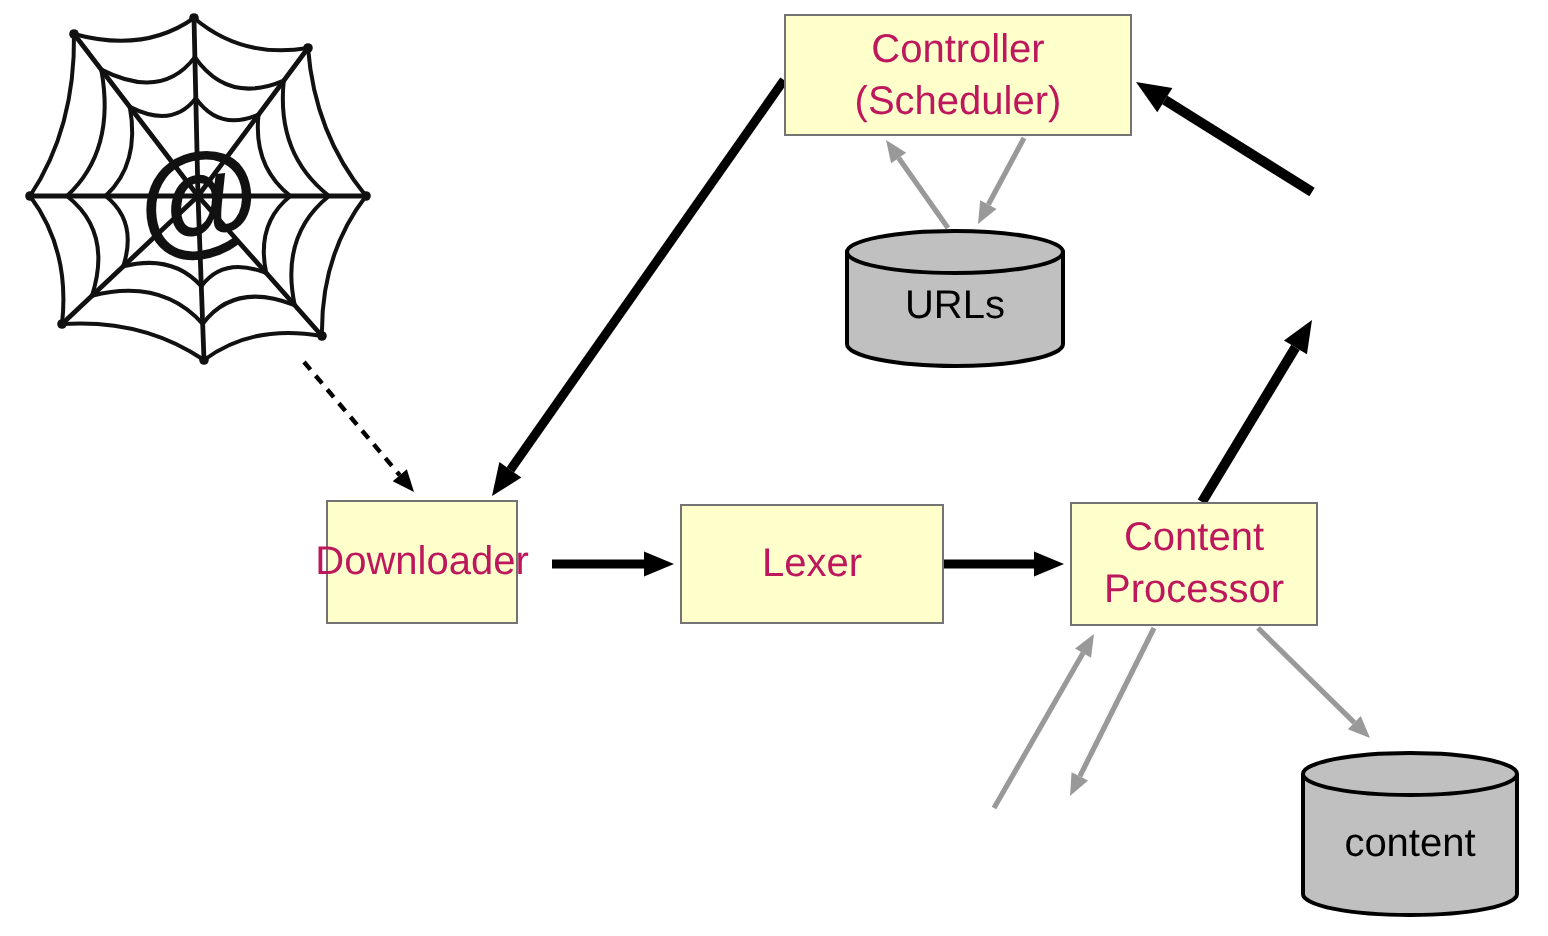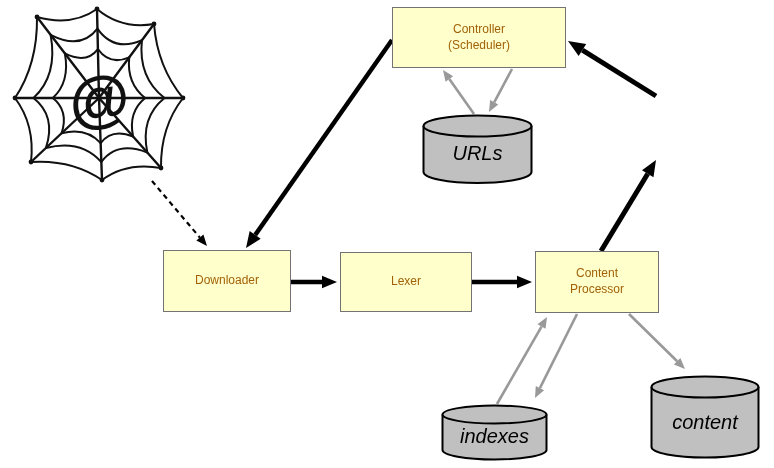--- a/index.html
+++ b/index.html
@@ -7,27 +7,27 @@
     position:relative;width:774px;height:468px;background:#ffffff;
     font-family:"Liberation Sans",sans-serif;overflow:hidden;
   }
   #edge-layer{position:absolute;left:0;top:0;}
   .box{
     position:absolute;background:#ffffcc;border:1px solid #737373;
     display:flex;align-items:center;justify-content:center;text-align:center;
     box-sizing:border-box;
   }
   .box-label{
-    white-space:pre-line;font-size:12px;color:#a16207;line-height:1.3;
+    white-space:pre-line;font-size:20px;color:#be185d;line-height:1.3;
   }
   .cylinder{position:absolute;}
   .cylinder svg{position:absolute;left:0;top:0;display:block;}
   .cyl-label{
     position:absolute;left:0;right:0;text-align:center;
-    font-size:20px;color:#000;font-style:italic;
+    font-size:20px;color:#000;
   }
   .web{position:absolute;left:4px;top:1px;}
 </style>
 </head>
 <body>
 
 <div class="canvas">
 
   <svg id="edge-layer" width="774" height="468" viewBox="0 0 774 468">
       <g>
@@ -121,48 +121,41 @@
       <text x="95" y="119" font-size="62" font-weight="bold" font-family="Liberation Sans, sans-serif" text-anchor="middle" fill="#111" transform="rotate(-7 95 97)">@</text>
     </svg>
   </div>
 
   <div class="box" style="left:392px;top:7px;width:174px;height:61px">
     <span class="box-label">Controller
 (Scheduler)</span>
   </div>
 
 
-  <div class="box" style="left:163px;top:250px;width:128px;height:62px">
+  <div class="box" style="left:163px;top:250px;width:96px;height:62px">
     <span class="box-label">Downloader</span>
   </div>
 
   <div class="box" style="left:340px;top:252px;width:132px;height:60px">
     <span class="box-label">Lexer</span>
   </div>
 
   <div class="box" style="left:535px;top:251px;width:124px;height:62px">
     <span class="box-label">Content
 Processor</span>
   </div>
 
   <div class="cylinder" style="left:422px;top:114px;width:111px;height:71px">
     <svg width="111" height="71" viewBox="0 0 111 71">
       <path d="M1.5,12 L1.5,58 A54,11 0 0 0 109.5,58 L109.5,12" fill="#c0c0c0" stroke="#000" stroke-width="2"></path>
       <ellipse cx="55.5" cy="12" rx="54" ry="10.5" fill="#c0c0c0" stroke="#000" stroke-width="2"></ellipse>
     </svg>
     <span class="cyl-label" style="top:28px">URLs</span>
   </div>
 
-  <div class="cylinder" style="left:441px;top:404px;width:107px;height:58px">
-    <svg width="107" height="58" viewBox="0 0 107 58">
-      <path d="M1.5,10.5 L1.5,46 A52,9.5 0 0 0 105.5,46 L105.5,10.5" fill="#c0c0c0" stroke="#000" stroke-width="2"></path>
-      <ellipse cx="53.5" cy="10.5" rx="52" ry="9" fill="#c0c0c0" stroke="#000" stroke-width="2"></ellipse>
-    </svg>
-    <span class="cyl-label" style="top:21px">indexes</span>
-  </div>
 
   <div class="cylinder" style="left:650px;top:375px;width:110px;height:85px">
     <svg width="110" height="85" viewBox="0 0 110 85">
       <path d="M1.5,12 L1.5,72 A53.5,10.5 0 0 0 108.5,72 L108.5,12" fill="#c0c0c0" stroke="#000" stroke-width="2"></path>
       <ellipse cx="55" cy="12" rx="53.5" ry="10.5" fill="#c0c0c0" stroke="#000" stroke-width="2"></ellipse>
     </svg>
     <span class="cyl-label" style="top:36px">content</span>
   </div>
 
 </div>

